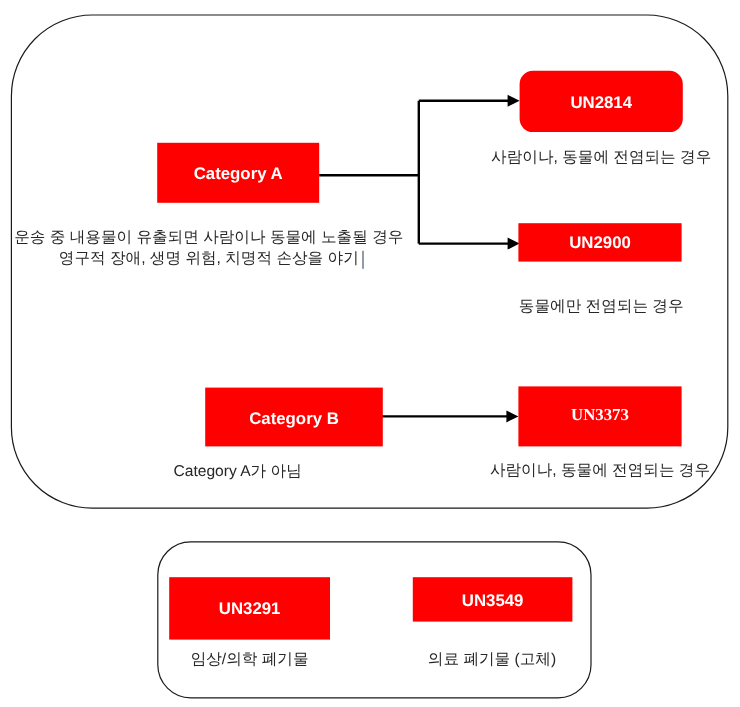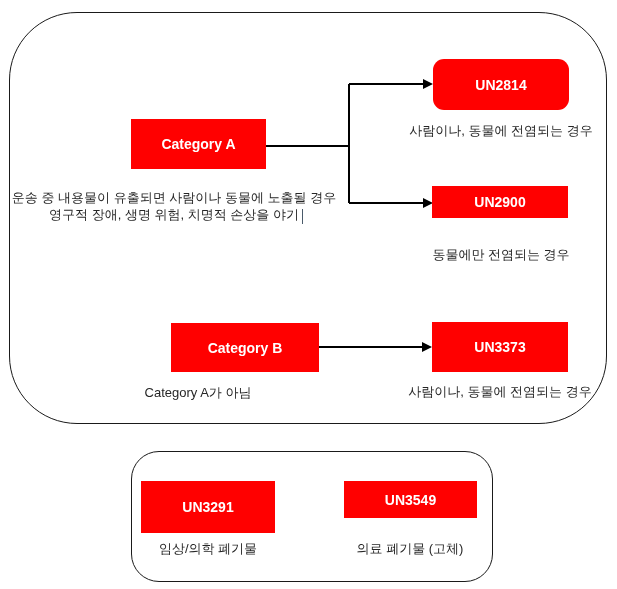--- a/index.html
+++ b/index.html
@@ -17,21 +17,21 @@
   #connectors{position:absolute;left:0;top:0;width:617px;height:589px;pointer-events:none;}
   .red-box{
     position:absolute;background:#FF0000;
     display:flex;align-items:center;justify-content:center;
     color:#ffffff;font-weight:bold;font-size:14px;box-sizing:border-box;
   }
   #box-category-a{left:131px;top:119px;width:135px;height:50px;}
   #box-un2814{left:433px;top:59px;width:136px;height:51px;border-radius:11px;}
   #box-un2900{left:432px;top:186px;width:136px;height:32px;}
   #box-category-b{left:131px;top:323px;width:148px;height:49px;margin-left:40px;}
-  #box-un3373{left:432px;top:322px;width:136px;height:50px;}
+  #box-un3373{left:432px;top:322px;width:136px;height:50px;font-family:Liberation Serif, serif;}
   #box-un3291{left:141px;top:481px;width:134px;height:52px;}
   #box-un3549{left:344px;top:481px;width:133px;height:37px;}
   .caption{
     position:absolute;font-size:13px;color:#262626;text-align:center;
     white-space:nowrap;line-height:17px;
   }
   #desc-category-a{left:8px;top:189px;width:332px;}
   #cap-un2814{left:391px;top:122px;width:220px;}
   #cap-un2900{left:391px;top:246px;width:220px;}
   #cap-category-b{left:88px;top:384px;width:220px;}

